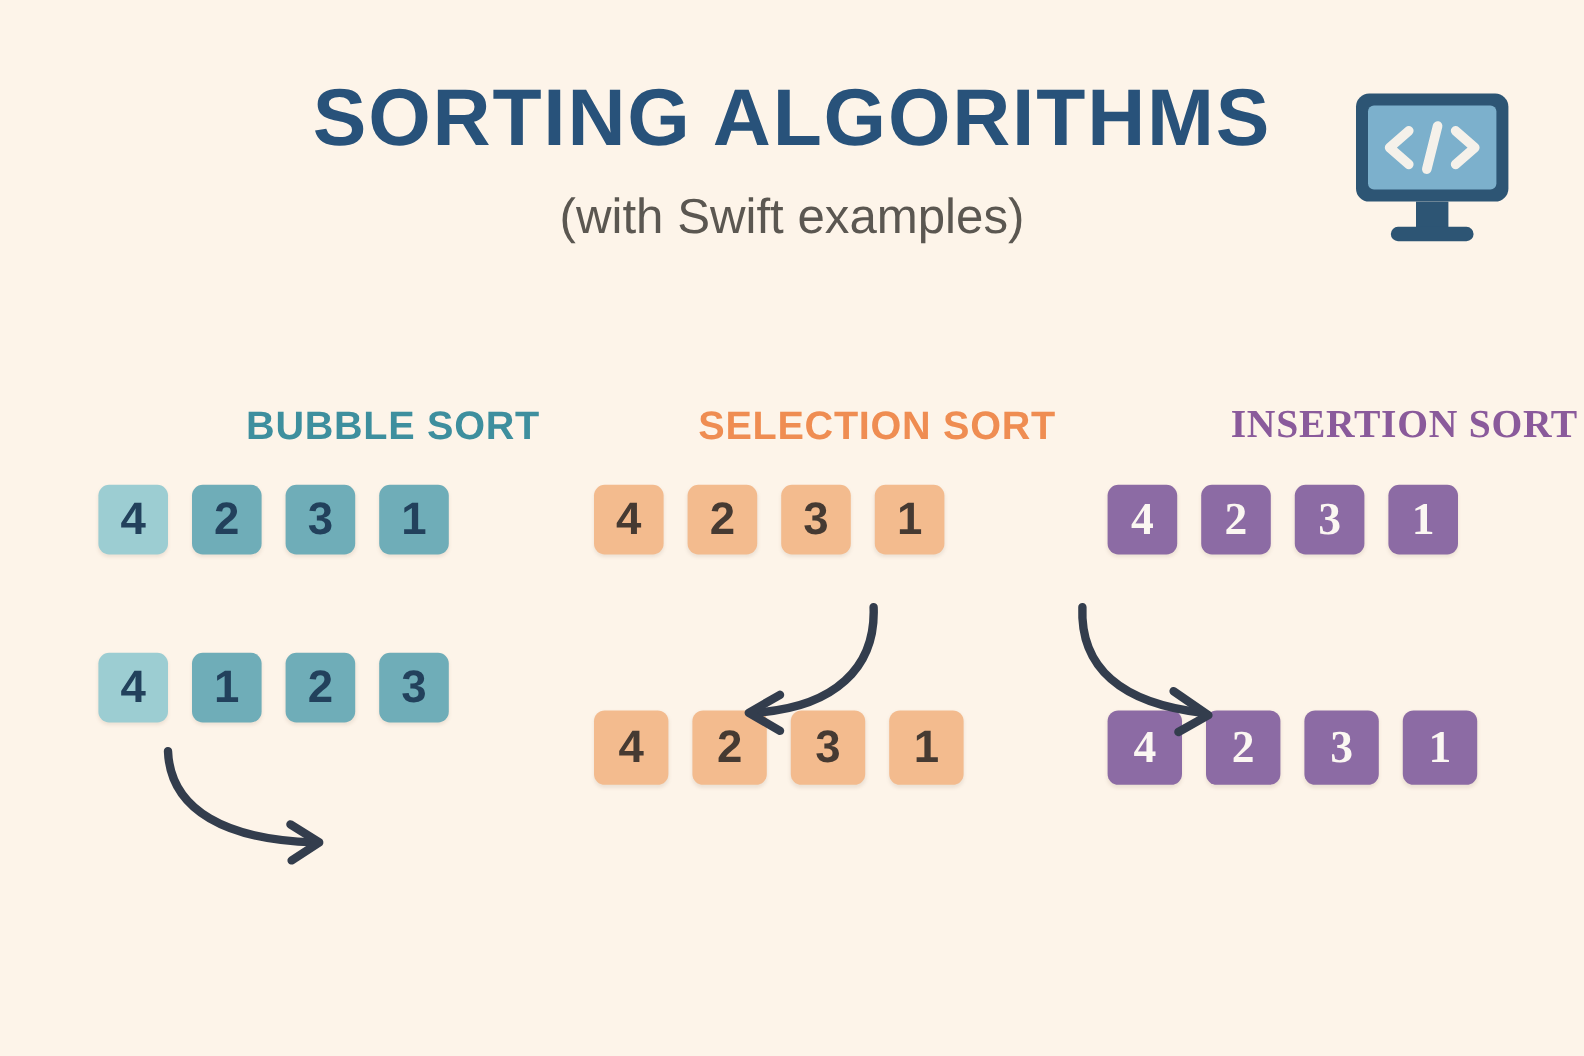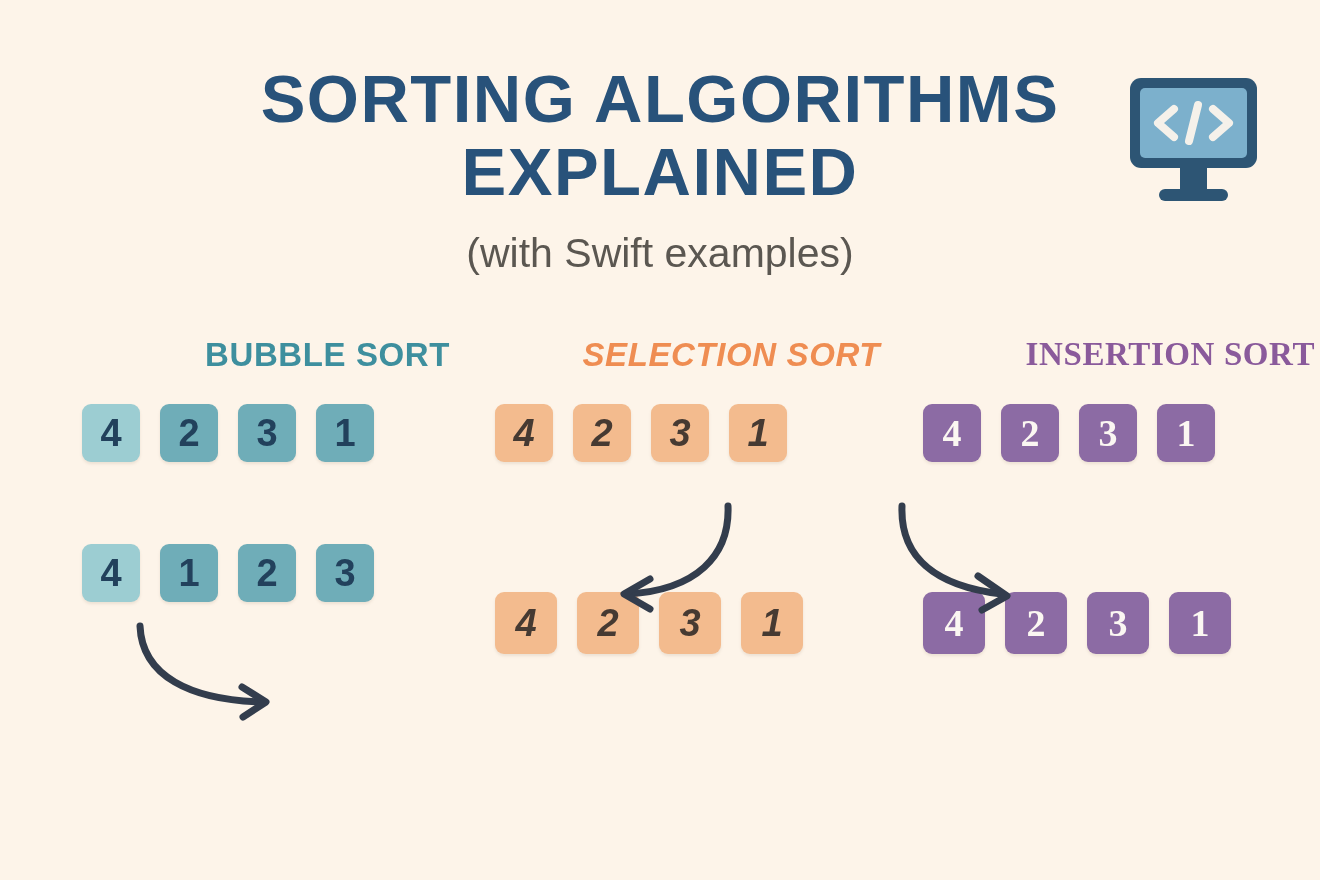--- a/index.html
+++ b/index.html
@@ -62,21 +62,21 @@
     width: 1320px;
     height: 420px;
   }
   .column {
     position: absolute;
     top: 0;
     width: 440px;
     height: 420px;
   }
   #col-0 { left: 10px; }
-  #col-1 { left: 440px; font-style: italic; }
+  #col-1 { left: 440px; }
   #col-2 { left: 875px; font-family: Liberation Serif, serif; }
 
   .col-heading {
     position: absolute;
     top: 0;
     width: 440px;
     text-align: right;
     font-size: 33px;
     font-weight: bold;
     letter-spacing: 0.6px;
@@ -132,21 +132,20 @@
   #arrow-selection { left: 170px; top: 162px; }
   #arrow-insertion { left: 15px;  top: 162px; }
 </style>
 </head>
 <body>
 
 <div id="header">
 
   <div id="title-block">
     <div class="title-line">SORTING ALGORITHMS</div>
-    <div class="title-line">EXPLAINED</div>
     <div id="subtitle">(with Swift examples)</div>
   </div>
 
   <svg id="monitor-icon" viewBox="0 0 135 135">
     <rect x="4" y="8" width="127" height="90" rx="11" fill="#2d5574"></rect>
     <rect x="14" y="18" width="107" height="70" rx="5" fill="#7cb0cc"></rect>
     <rect x="54" y="98" width="27" height="24" fill="#2d5574"></rect>
     <rect x="33" y="119" width="69" height="12" rx="6" fill="#2d5574"></rect>
     <g fill="none" stroke="#f5f1ea" stroke-width="8" stroke-linecap="round" stroke-linejoin="round">
       <polyline points="48,39 32,53 48,67"></polyline>

